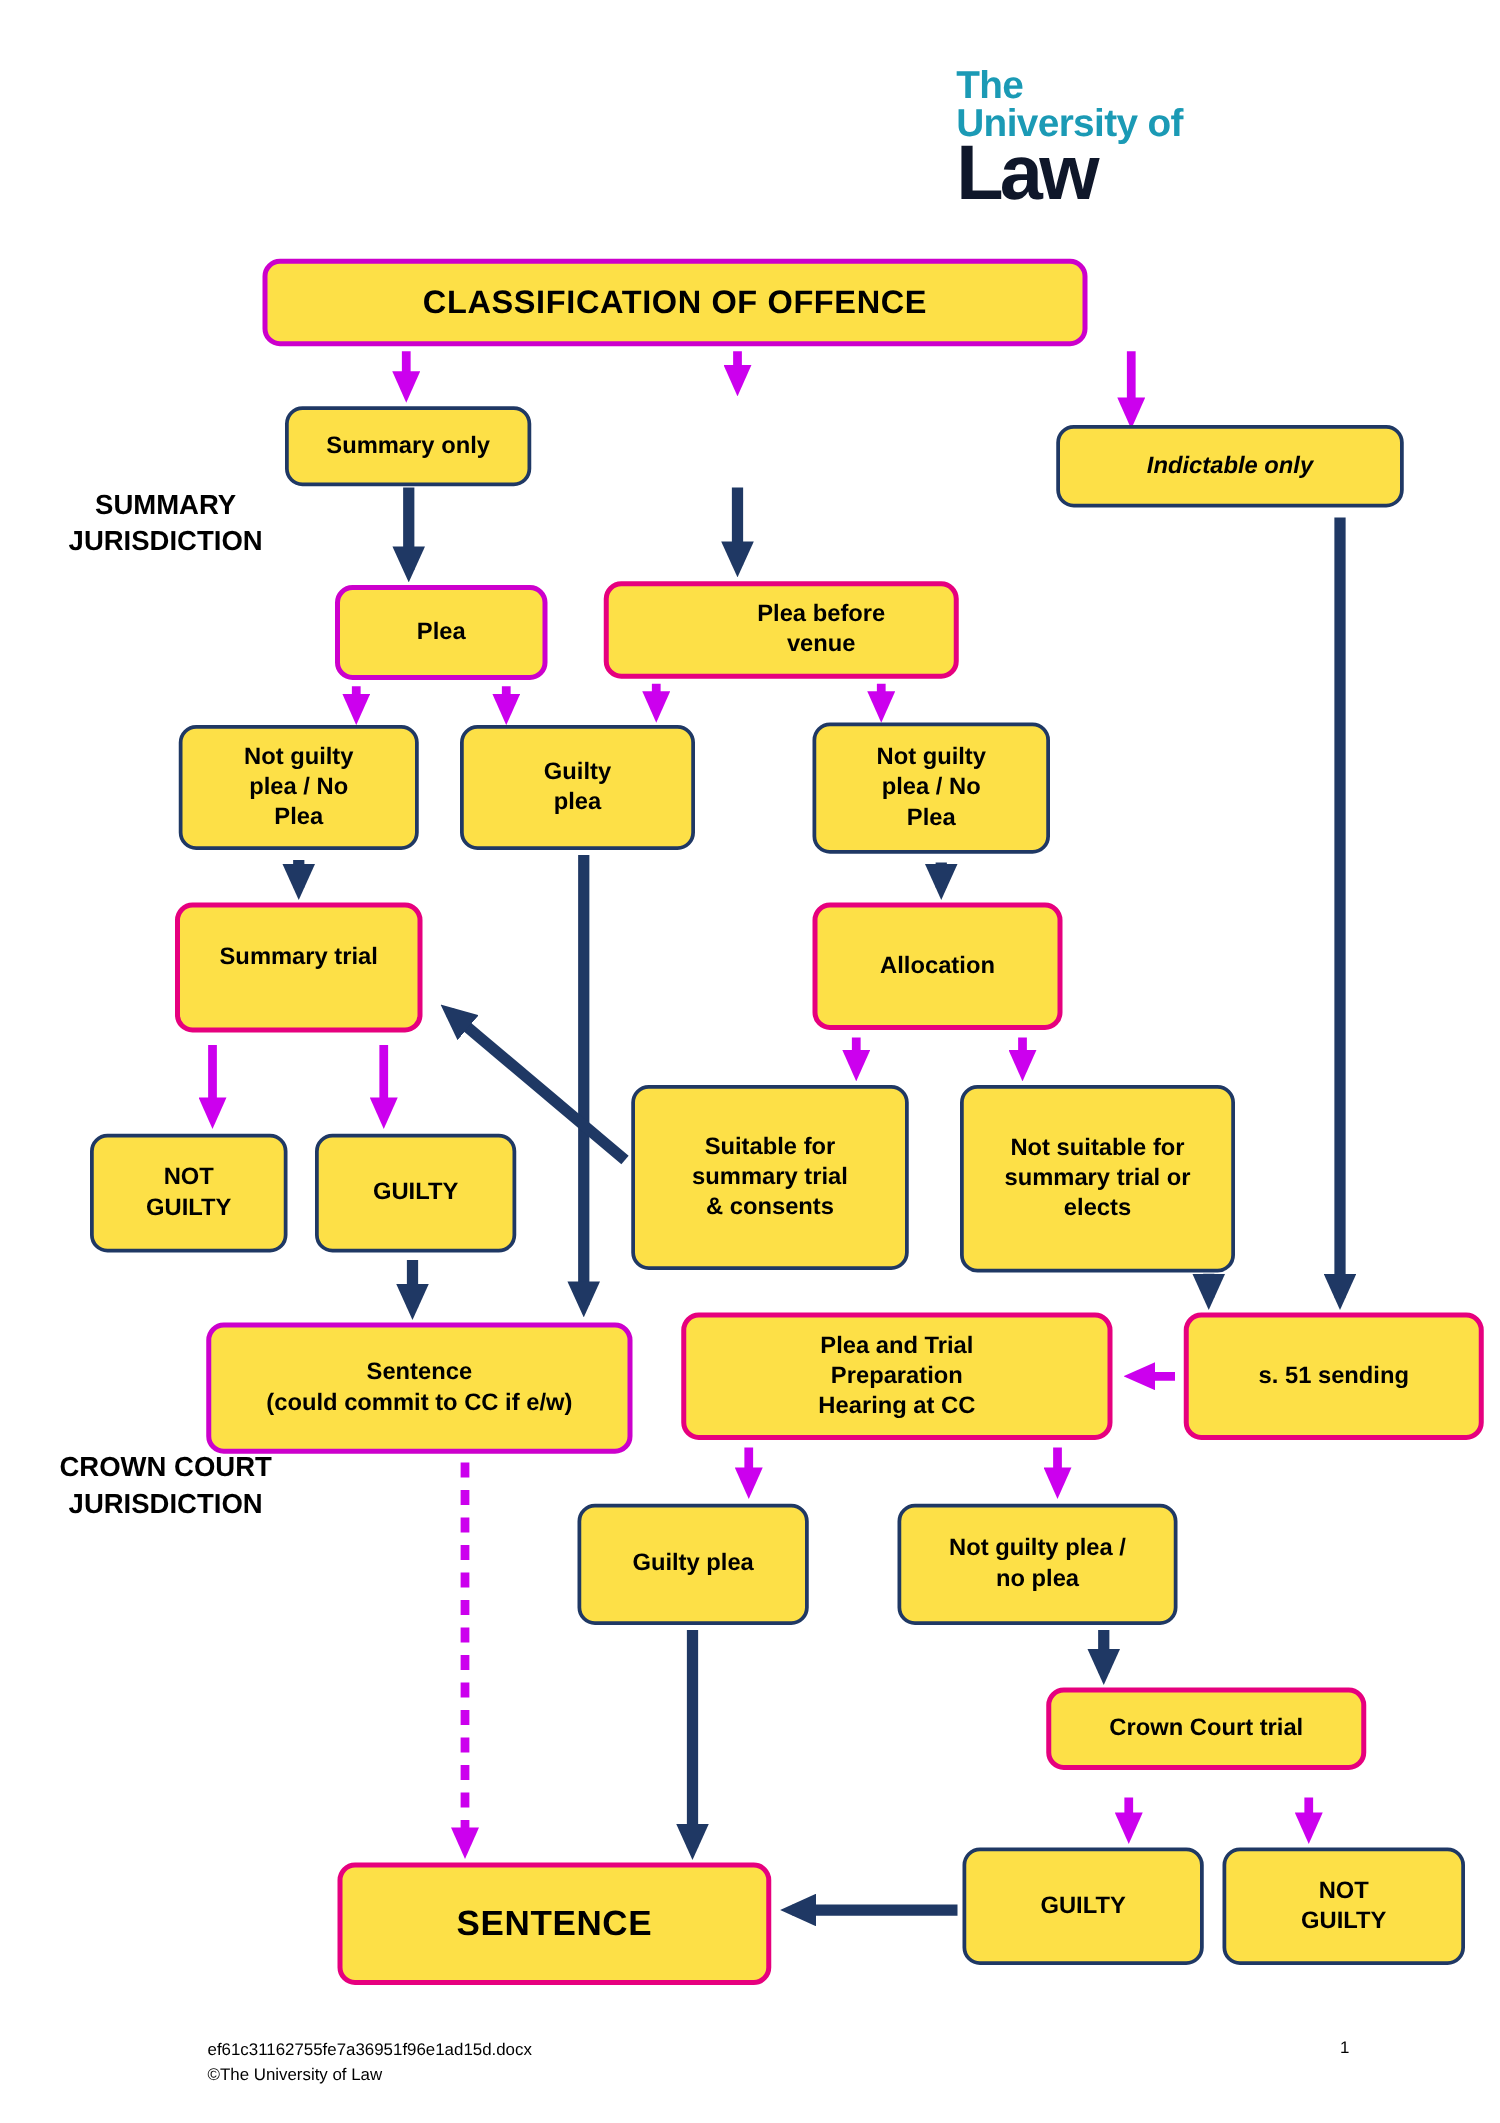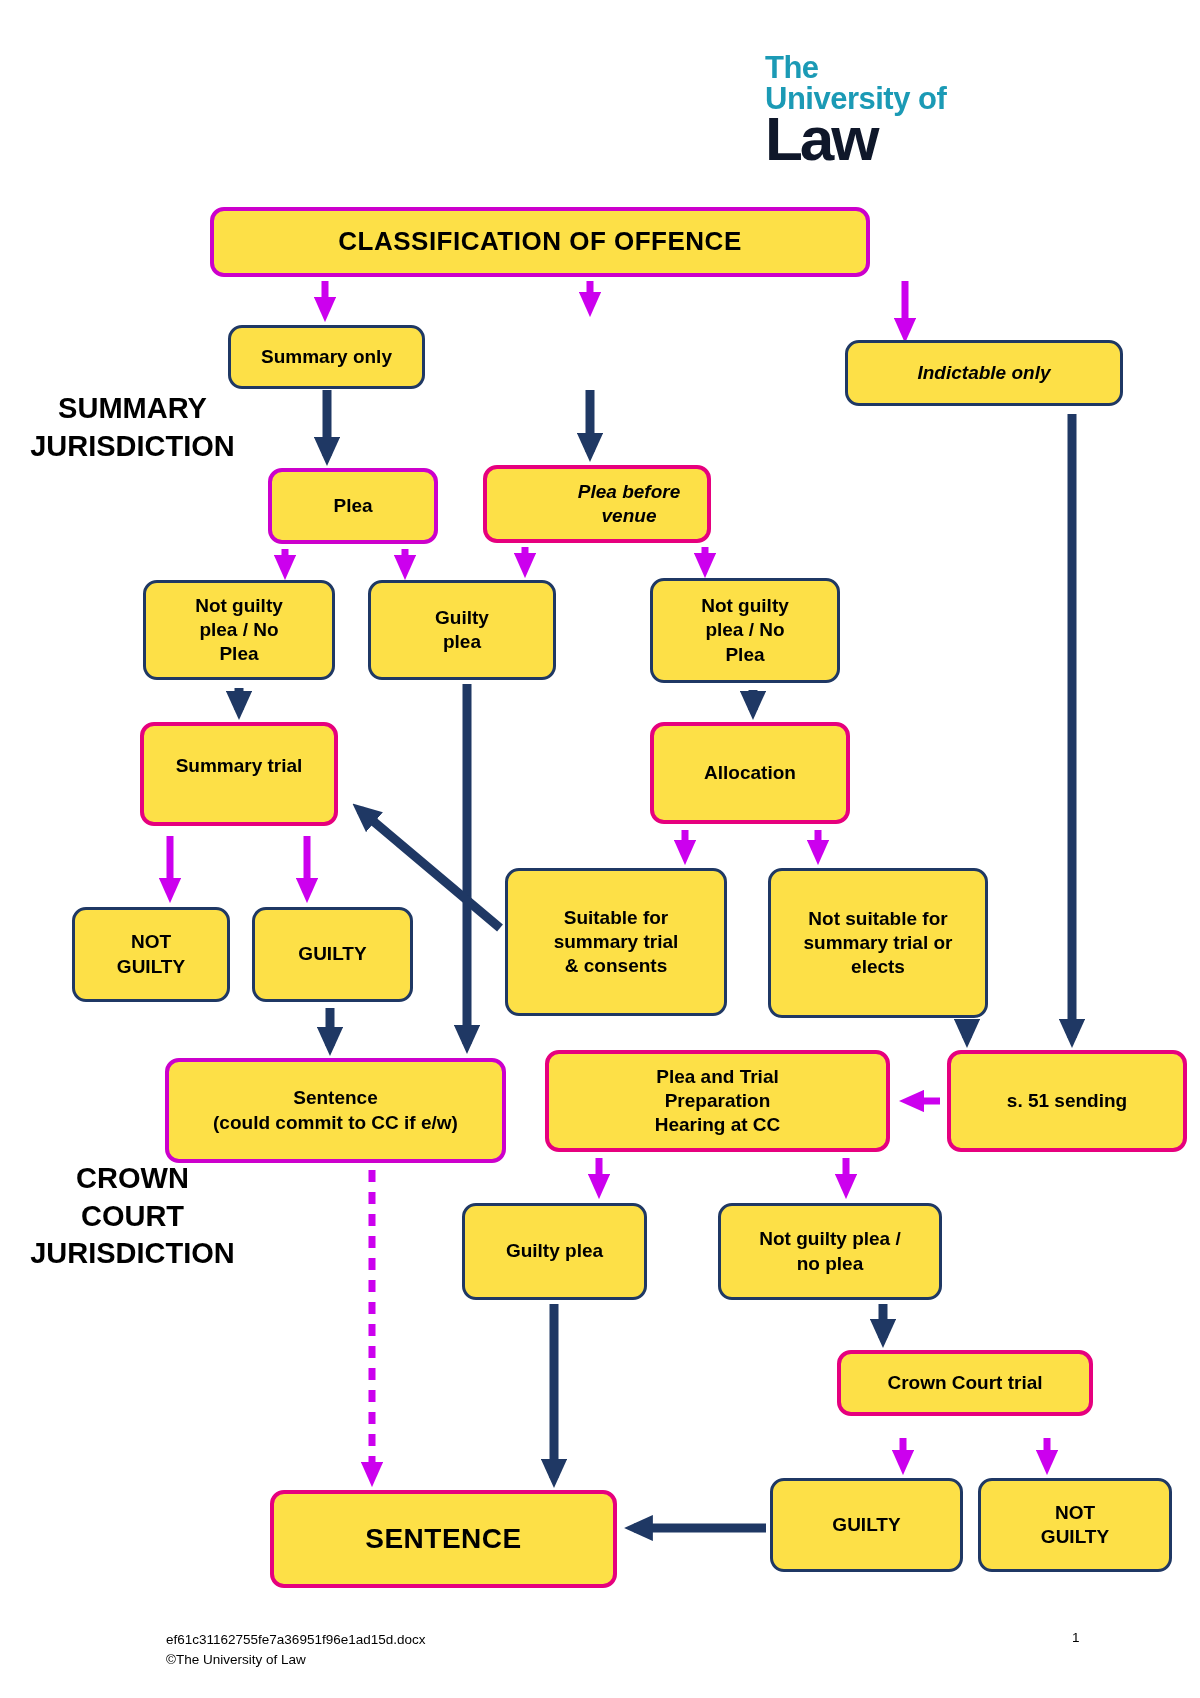--- a/index.html
+++ b/index.html
@@ -14,21 +14,21 @@
     text-align:center;font-weight:bold;color:#000;
     font-size:19px;line-height:1.28;white-space:pre-line;
     padding:4px 8px;z-index:2;
   }
   .navy{border-color:#1f3864;}
   .magenta{border-color:#cc00cc;border-width:4px;}
   .pink{border-color:#e6007e;border-width:4px;}
   .title-box{font-size:26px;letter-spacing:.5px;}
   .big-text{font-size:28px;letter-spacing:.5px;}
   .side-label{
-    position:absolute;font-weight:bold;color:#000;font-size:29px;
+    position:absolute;font-weight:bold;color:#000;font-size:22px;
     line-height:1.3;text-align:center;white-space:pre-line;z-index:2;
   }
   .logo{position:absolute;left:765px;top:52px;color:#1b9ab5;z-index:2;line-height:1.0;}
   .logo .l1,.logo .l2{font-weight:bold;font-size:31px;letter-spacing:-.5px;}
   .logo .l3{font-weight:bold;font-size:62px;color:#0f172a;letter-spacing:-3px;margin-top:-6px;}
   .footer{position:absolute;left:122px;top:1630px;font-size:13.5px;color:#000;line-height:1.45;z-index:2;margin-left:44px;}
   .pagenum{position:absolute;left:1072px;top:1630px;font-size:13.5px;color:#000;z-index:2;}
   svg.arrows{position:absolute;left:0;top:0;z-index:1;pointer-events:none;}
 </style>
 </head>
@@ -92,21 +92,21 @@
       <line x1="766" y1="1528" x2="634" y2="1528" marker-end="url(#headN)"></line>
     </g>
   </svg>
 
   <div class="node magenta title-box" style="left:210px;top:207px;width:660px;height:70px;">CLASSIFICATION OF OFFENCE</div>
 
   <div class="node navy" style="left:228px;top:325px;width:197px;height:64px;">Summary only</div>
   <div class="node navy" style="left:845px;top:340px;width:278px;height:66px;font-style:italic;">Indictable only</div>
 
   <div class="node magenta" style="left:268px;top:468px;width:170px;height:76px;">Plea</div>
-  <div class="node pink" style="left:483px;top:465px;width:228px;height:78px;padding-left:72px;font-style:italic;">Plea before
+  <div class="node pink" style="left:483px;top:465px;width:284px;height:78px;padding-left:72px;">Plea before
 venue</div>
 
   <div class="node navy" style="left:143px;top:580px;width:192px;height:100px;">Not guilty
 plea / No
 Plea</div>
   <div class="node navy" style="left:368px;top:580px;width:188px;height:100px;">Guilty
 plea</div>
   <div class="node navy" style="left:650px;top:578px;width:190px;height:105px;">Not guilty
 plea / No
 Plea</div>

